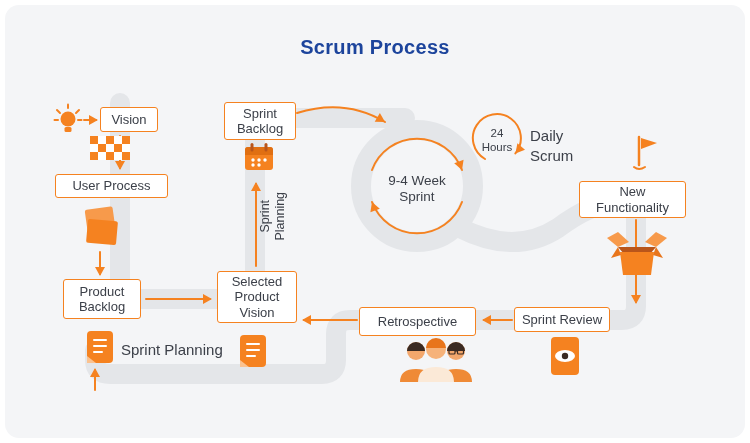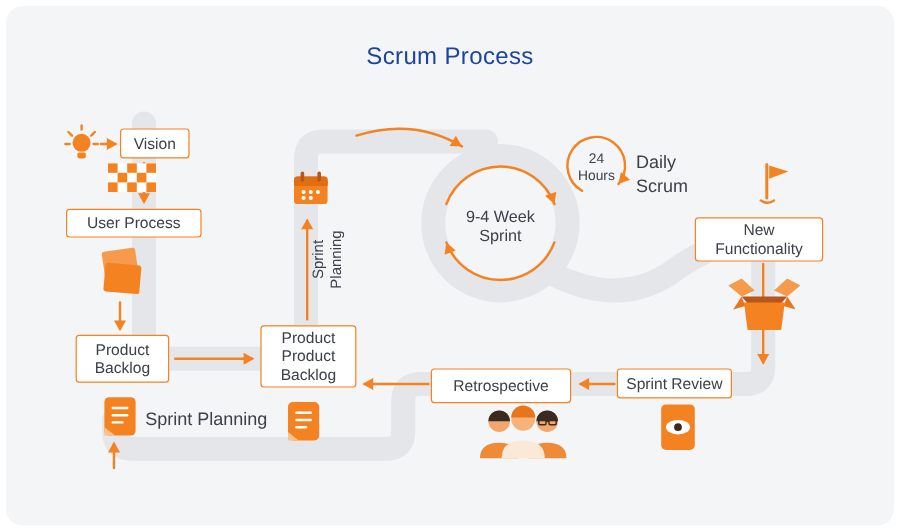--- a/index.html
+++ b/index.html
@@ -1,20 +1,20 @@
 <!DOCTYPE html>
 <html><head>
 <meta charset="utf-8">
 <style>
   *{margin:0;padding:0;box-sizing:border-box}
   html,body{width:750px;height:443px;background:#ffffff;font-family:"Liberation Sans",sans-serif}
   .stage{position:relative;width:750px;height:443px;overflow:hidden}
   .panel{position:absolute;left:5px;top:5px;right:5px;bottom:5px;background:#f4f5f7;border-radius:14px}
   svg.layer{position:absolute;left:0;top:0}
-  .title{position:absolute;left:0;top:36px;width:100%;text-align:center;font-size:20px;font-weight:normal;color:#1c449c;letter-spacing:.3px}
+  .title{position:absolute;left:0;top:36px;width:100%;text-align:center;font-size:20px;font-weight:bold;color:#1c449c;letter-spacing:.3px}
   .node{position:absolute;background:#ffffff;border:1.6px solid #f58220;border-radius:3px;
         display:flex;align-items:center;justify-content:center;text-align:center;
         font-size:13px;line-height:1.18;color:#3c4049;padding:2px}
   .label{position:absolute;color:#3c4049;font-size:15px;line-height:1.22}
   .center{text-align:center}
   .nowrap{white-space:nowrap}
   .road{fill:none;stroke:#e4e6e9;stroke-width:20;stroke-linecap:round;stroke-linejoin:round}
   .arrow{fill:none;stroke:#f58220;stroke-width:2;stroke-linecap:round}
   .ahead{fill:#f58220;stroke:none}
   .icon{position:absolute}
@@ -69,21 +69,22 @@
 
     <path class="arrow" d="M95 390 V370"></path>
     <polygon class="ahead" points="95,368 90,377 100,377"></polygon>
   </svg>
 
   <div class="title">Scrum Process</div>
 
   <div class="node" style="left:100px;top:107px;width:58px;height:25px">Vision</div>
   <div class="node" style="left:55px;top:174px;width:113px;height:24px">User Process</div>
   <div class="node" style="left:63px;top:279px;width:78px;height:40px">Product Backlog</div>
-  <div class="node" style="left:217px;top:271px;width:80px;height:52px">Product Product Backlog</div>
+  <div class="node" style="left:224px;top:102px;width:72px;height:38px">Sprint Backlog</div>
+  <div class="node" style="left:217px;top:271px;width:80px;height:52px">Selected Product Vision</div>
   <div class="node" style="left:579px;top:181px;width:107px;height:37px">New Functionality</div>
   <div class="node" style="left:359px;top:307px;width:117px;height:29px">Retrospective</div>
   <div class="node" style="left:514px;top:307px;width:96px;height:25px">Sprint Review</div>
 
   <div class="label center" style="left:245px;top:201px;width:56px;font-size:12.5px;transform:rotate(-90deg)">Sprint Planning</div>
   <div class="label nowrap" style="left:121px;top:341px">Sprint Planning</div>
   <div class="label center" style="left:377px;top:173px;width:80px;font-size:13.5px">9-4 Week Sprint</div>
   <div class="label center" style="left:477px;top:126px;width:40px;font-size:11.5px;line-height:1.25">24 Hours</div>
   <div class="label" style="left:530px;top:126px;width:52px;line-height:1.3">Daily Scrum</div>
 

